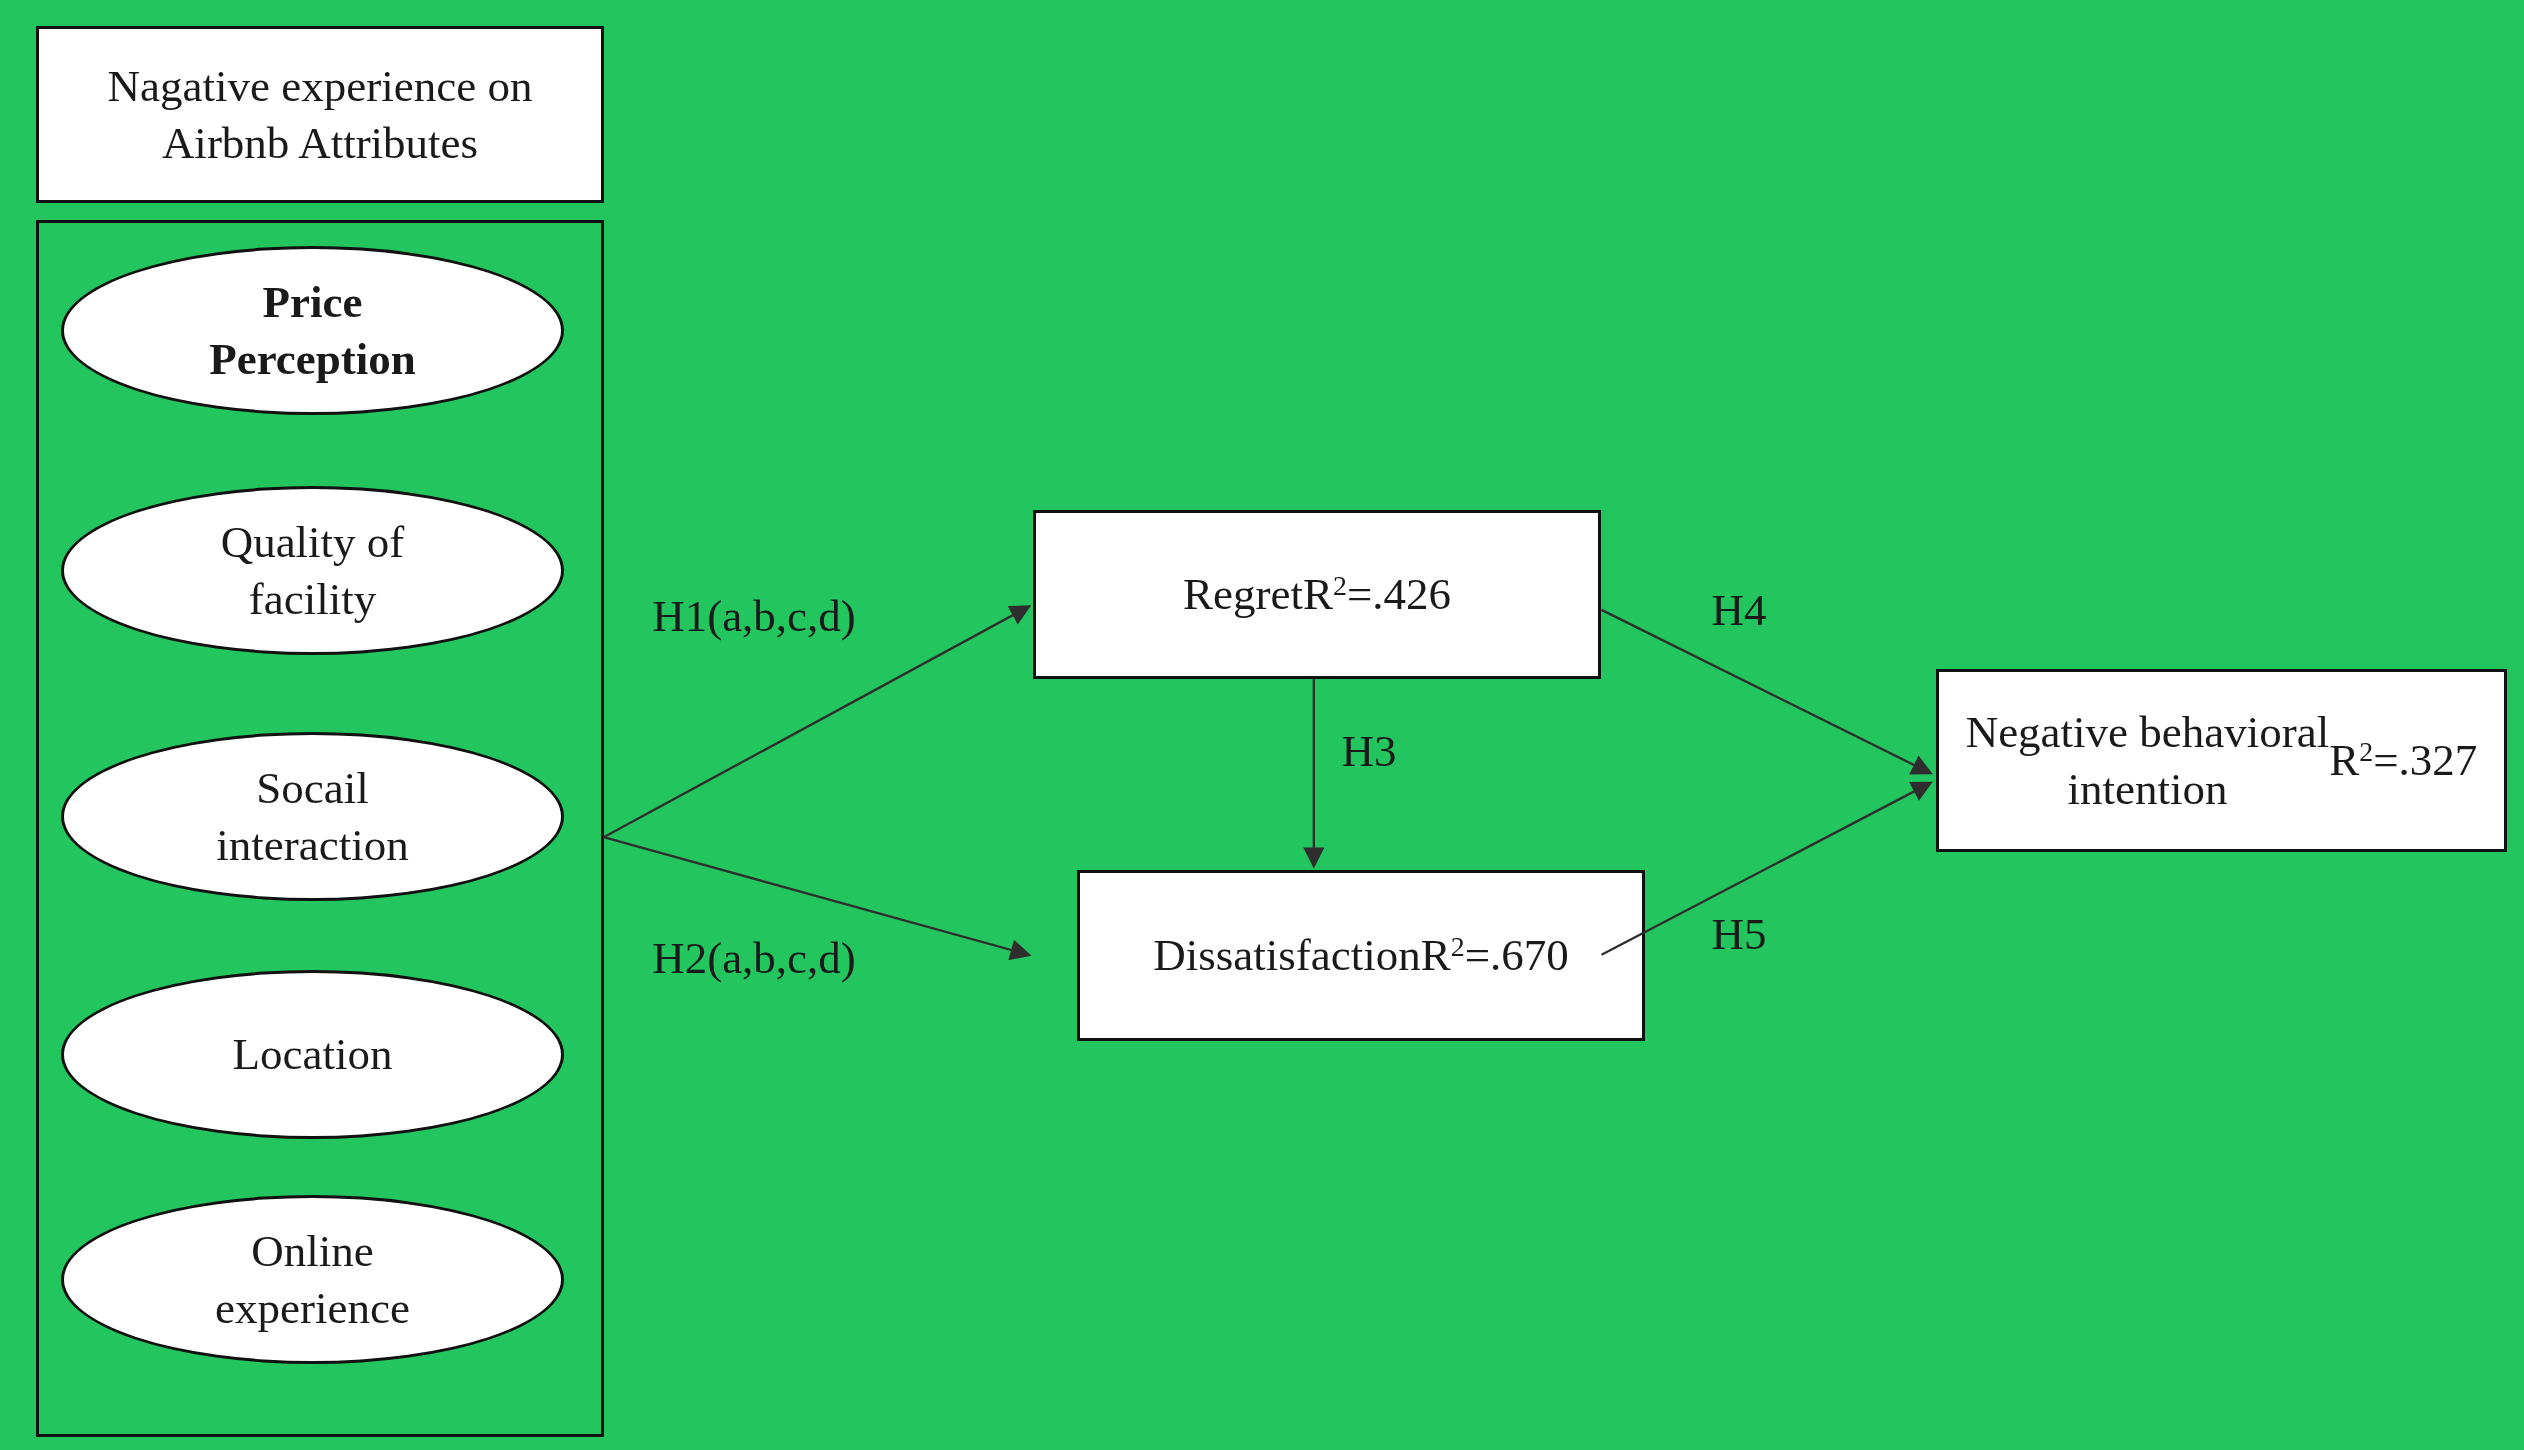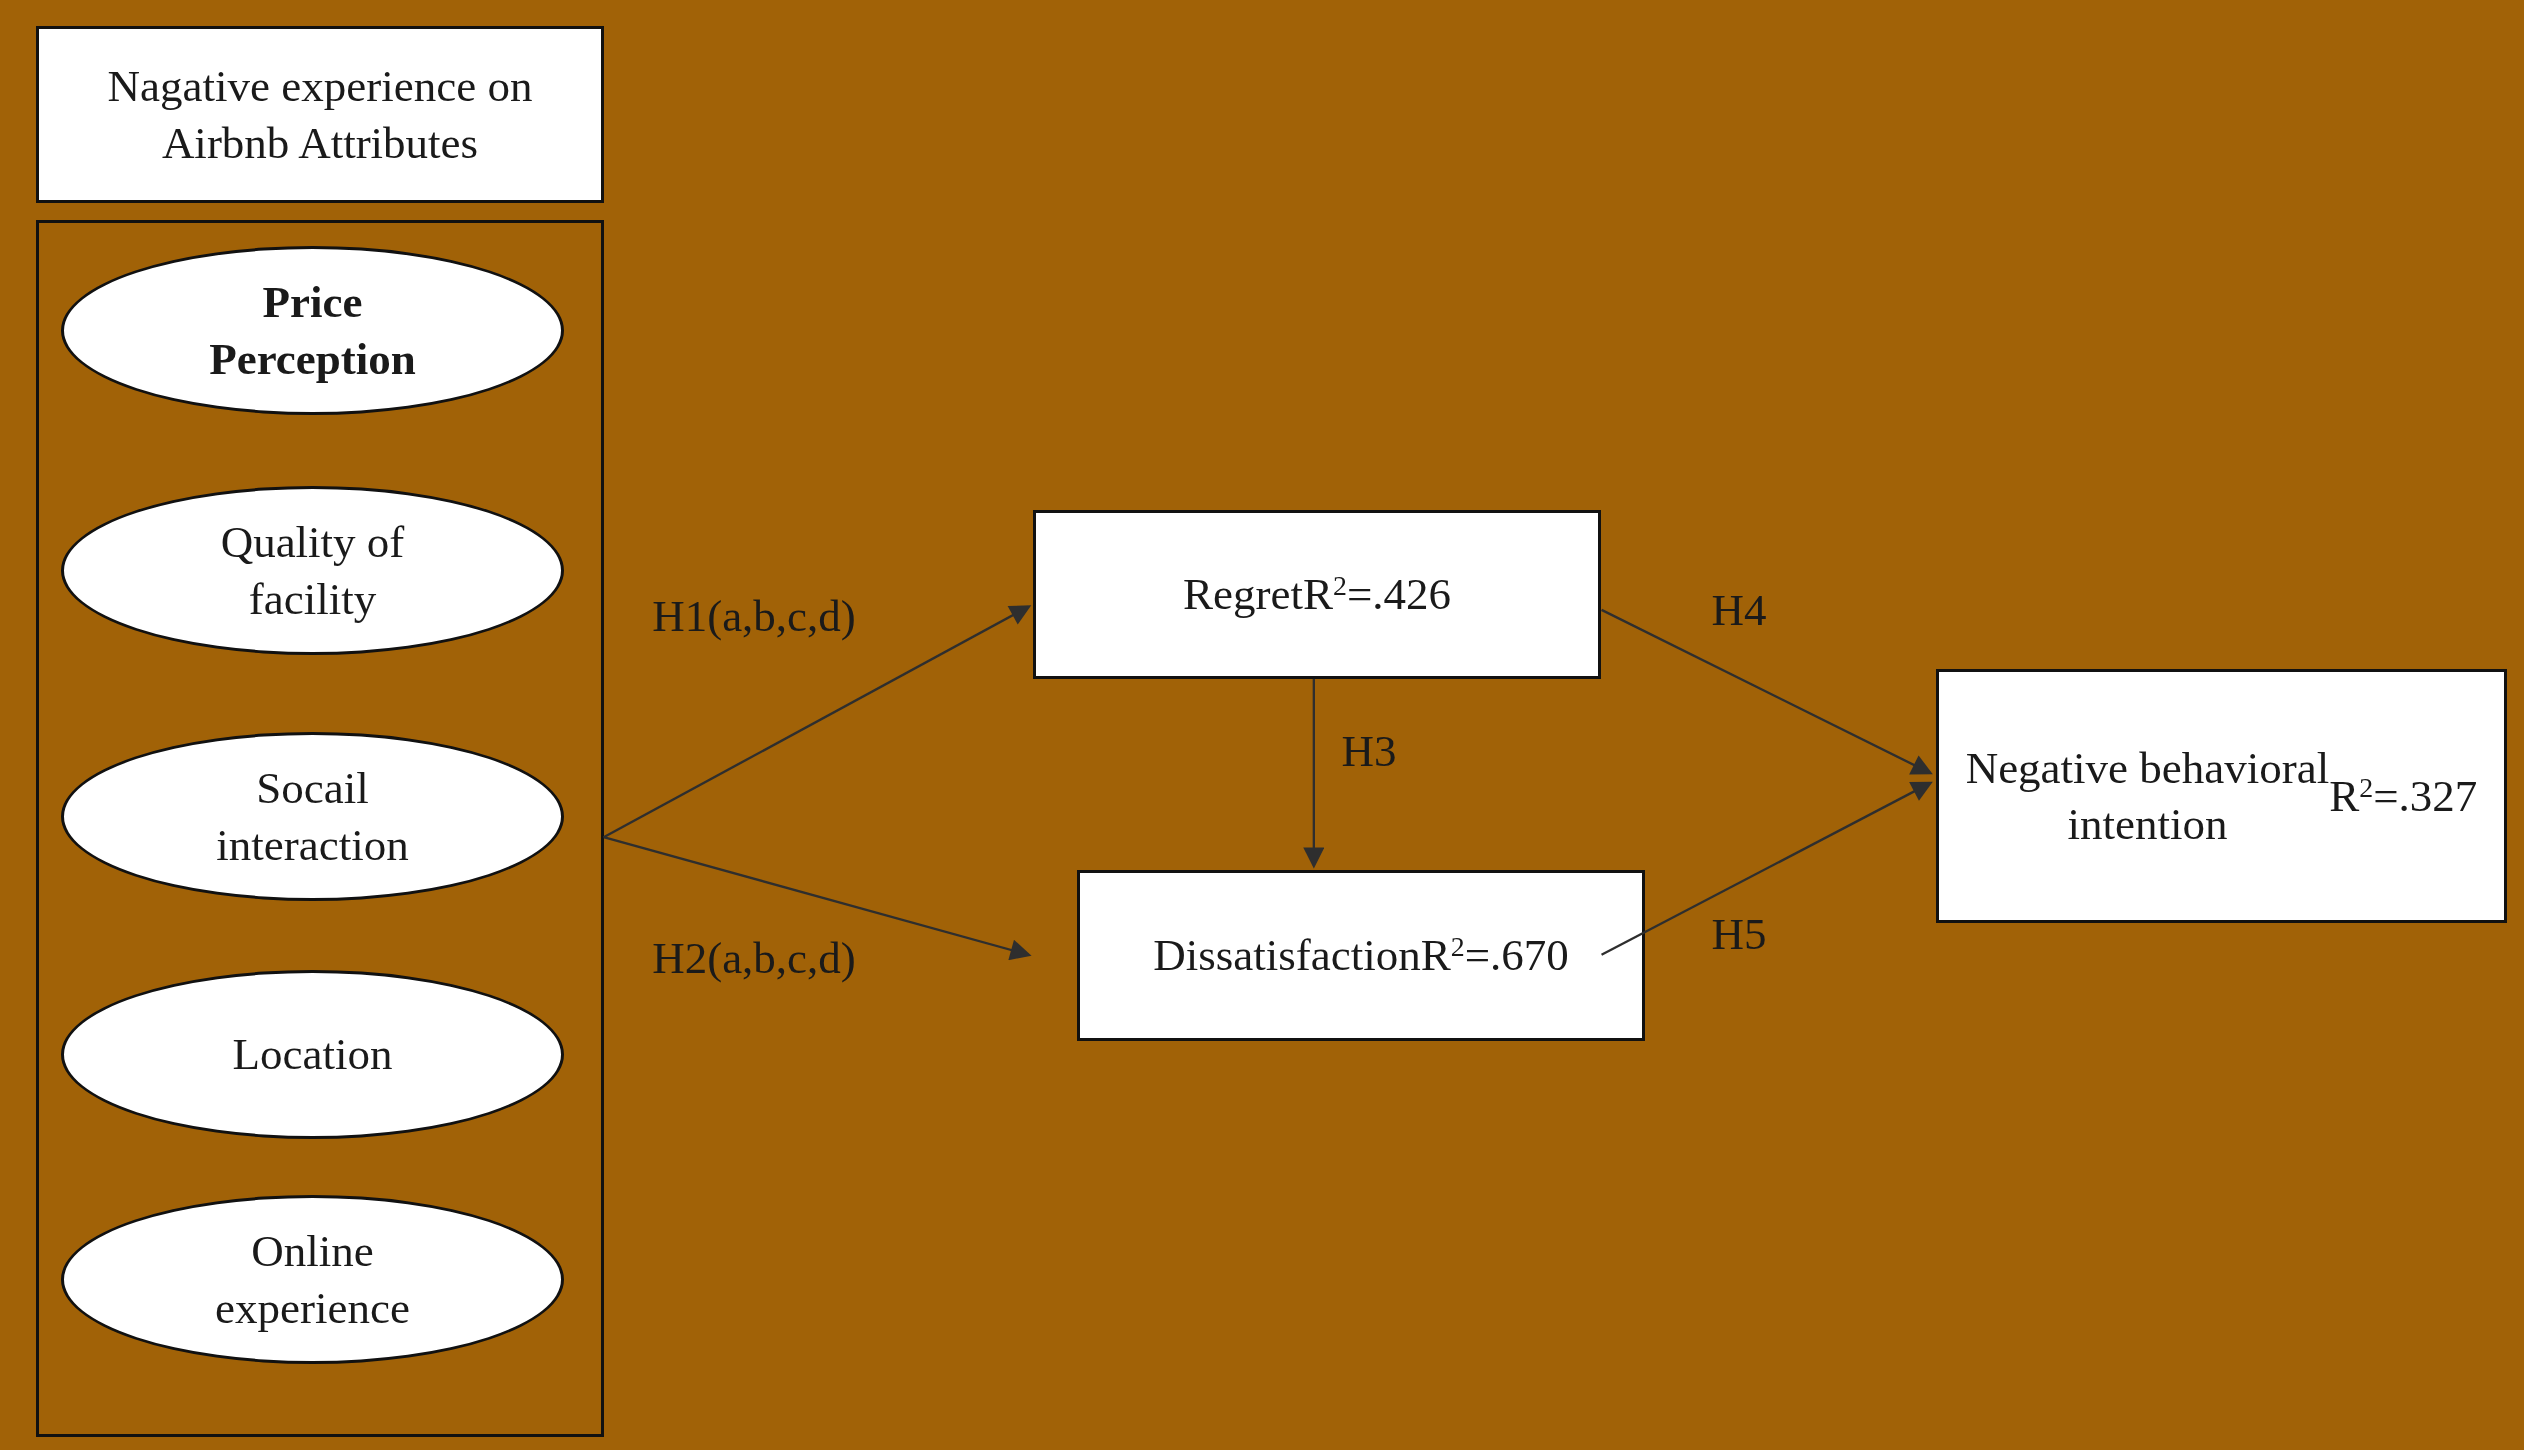--- a/index.html
+++ b/index.html
@@ -7,21 +7,21 @@
     padding: 0;
     background: #ffffff;
     width: 2525px;
     height: 1451px;
     overflow: hidden;
   }
   .canvas {
     position: relative;
     width: 2525px;
     height: 1451px;
-    background: #a16207;
+    background: #22c55e;
     font-family: "Liberation Serif", "DejaVu Serif", serif;
     color: #1a1a1a;
     font-size: 45px;
     line-height: 1.25;
   }
   .arrows {
     position: absolute;
     left: 0; top: 0;
     width: 2525px;
     height: 1451px;
@@ -130,21 +130,21 @@
     </div>
   </div>
 
   <div class="box" style="left:1033px; top:870px; width:568px; height:171px;margin-left:44px;">
     <div class="construct-text">
       <span class="multiline">Dissatisfaction</span>
       <span class="r2-row"><span>R</span><span class="sup">2</span><span>=.670</span></span>
     </div>
   </div>
 
-  <div class="box" style="left:1936px; top:669px; width:571px; height:254px;font-family:Liberation Serif, serif;">
+  <div class="box" style="left:1936px; top:669px; width:571px; height:183px;font-family:Liberation Serif, serif;">
     <div class="construct-text">
       <span class="multiline">Negative behavioral
 intention</span>
       <span class="r2-row"><span>R</span><span class="sup">2</span><span>=.327</span></span>
     </div>
   </div>
 
   <div class="hyp-label" style="left:754px; top:616px;">H1(a,b,c,d)</div>
   <div class="hyp-label" style="left:754px; top:958px;">H2(a,b,c,d)</div>
   <div class="hyp-label" style="left:1369px; top:751px;">H3</div>

